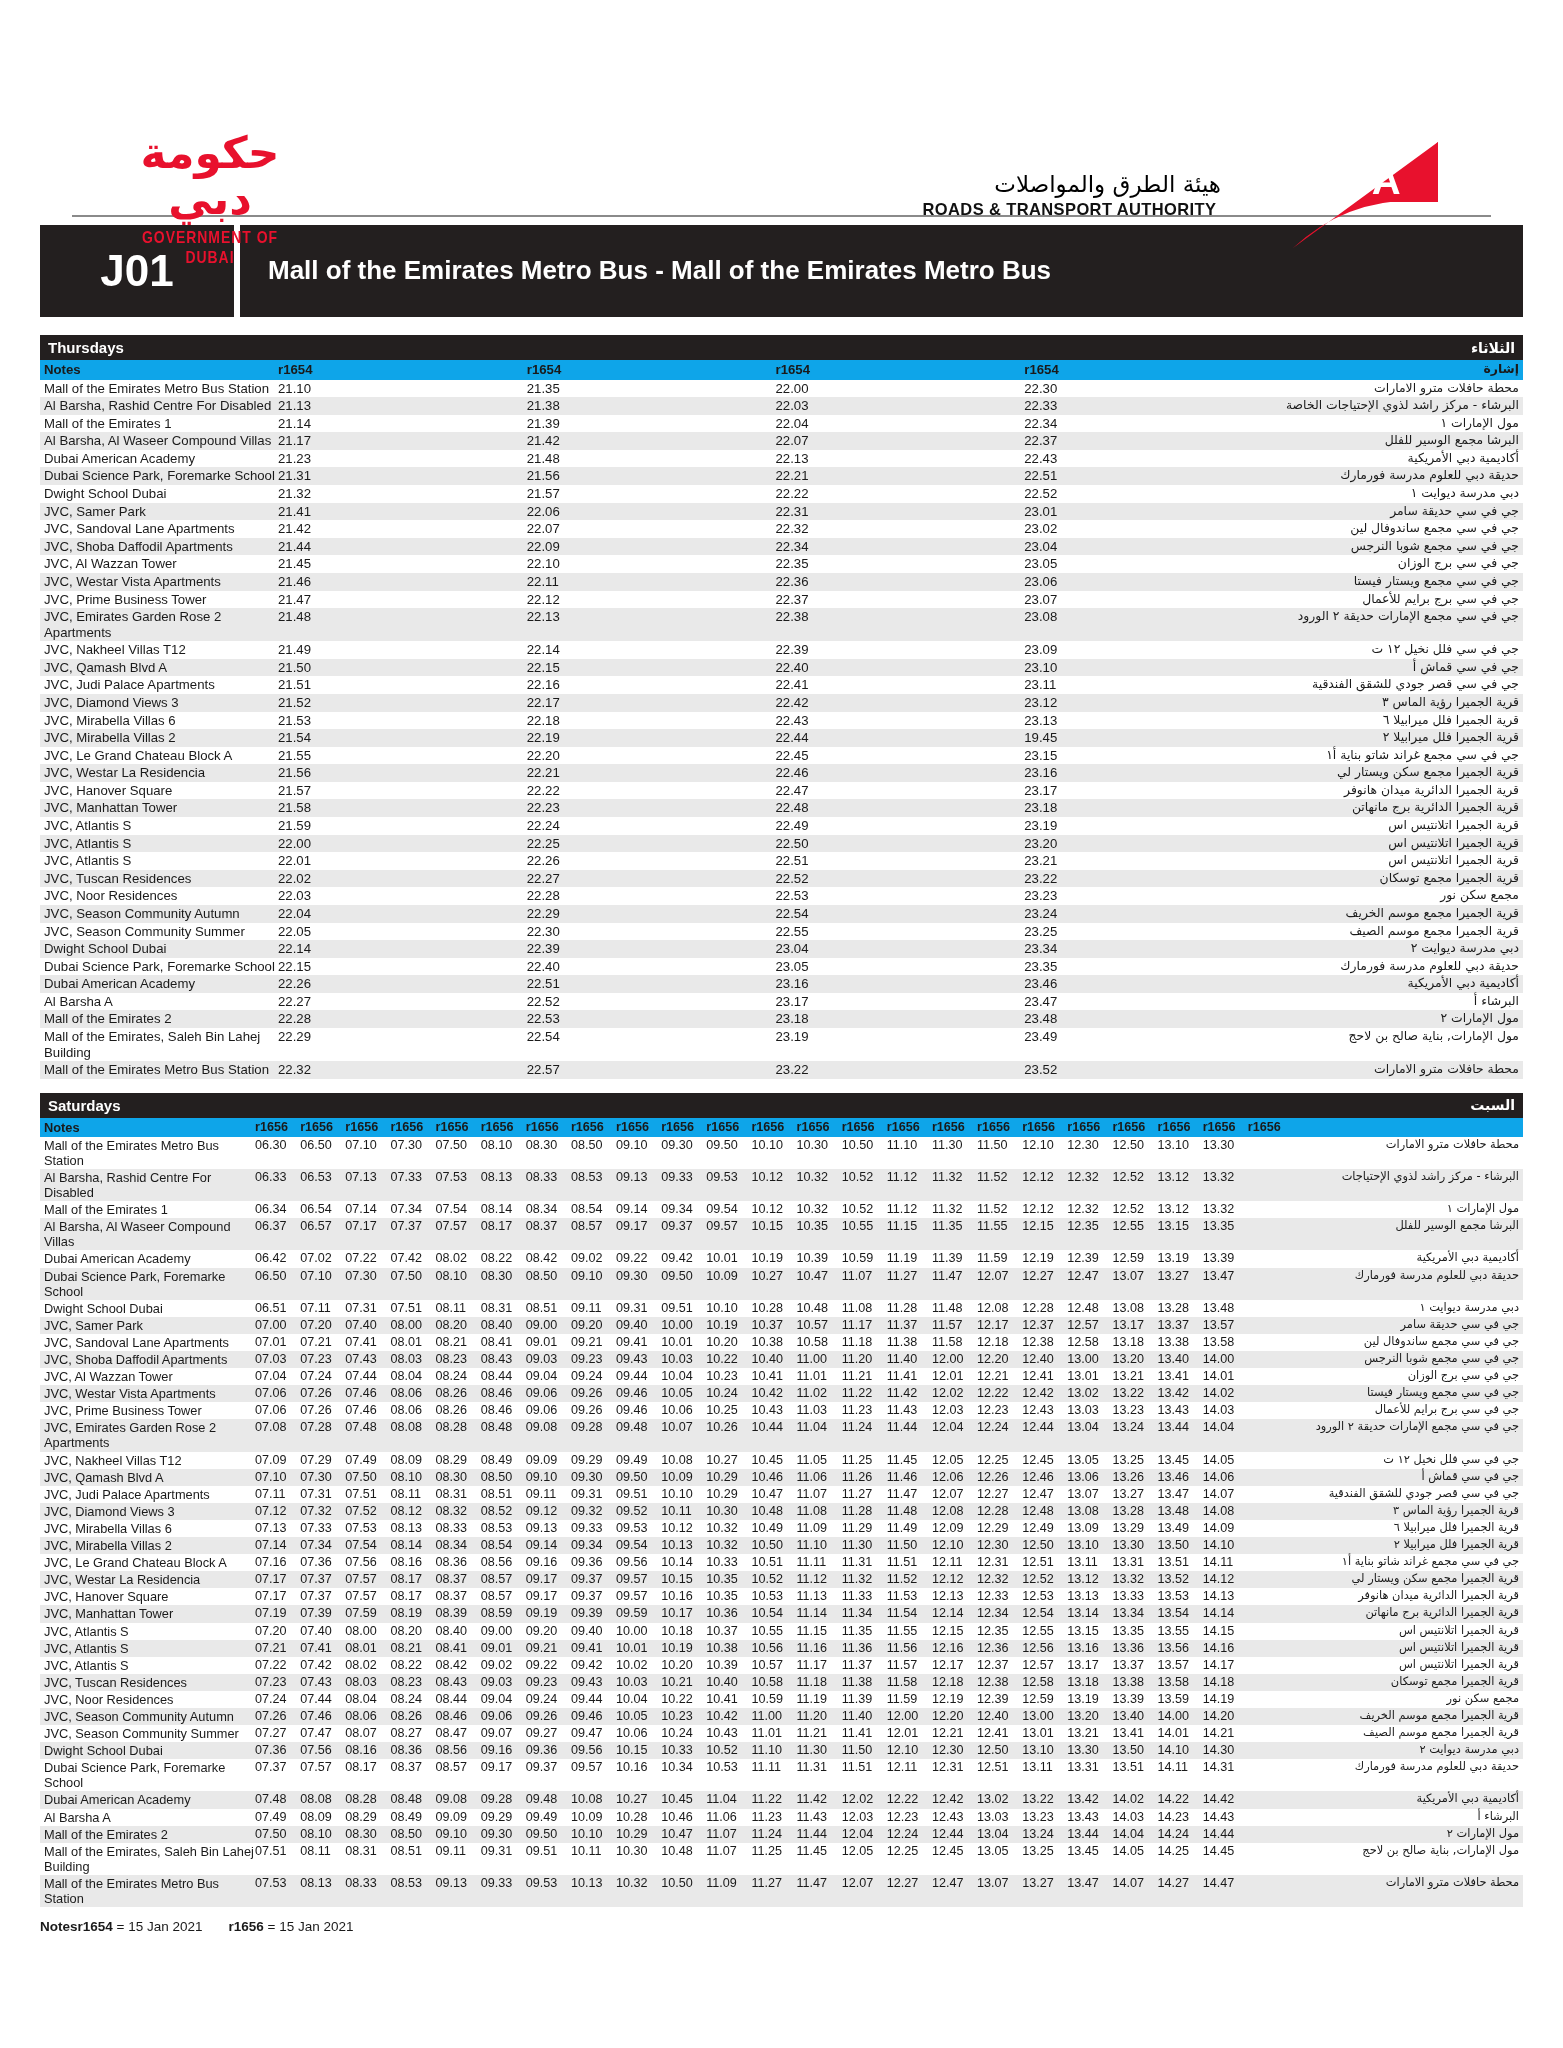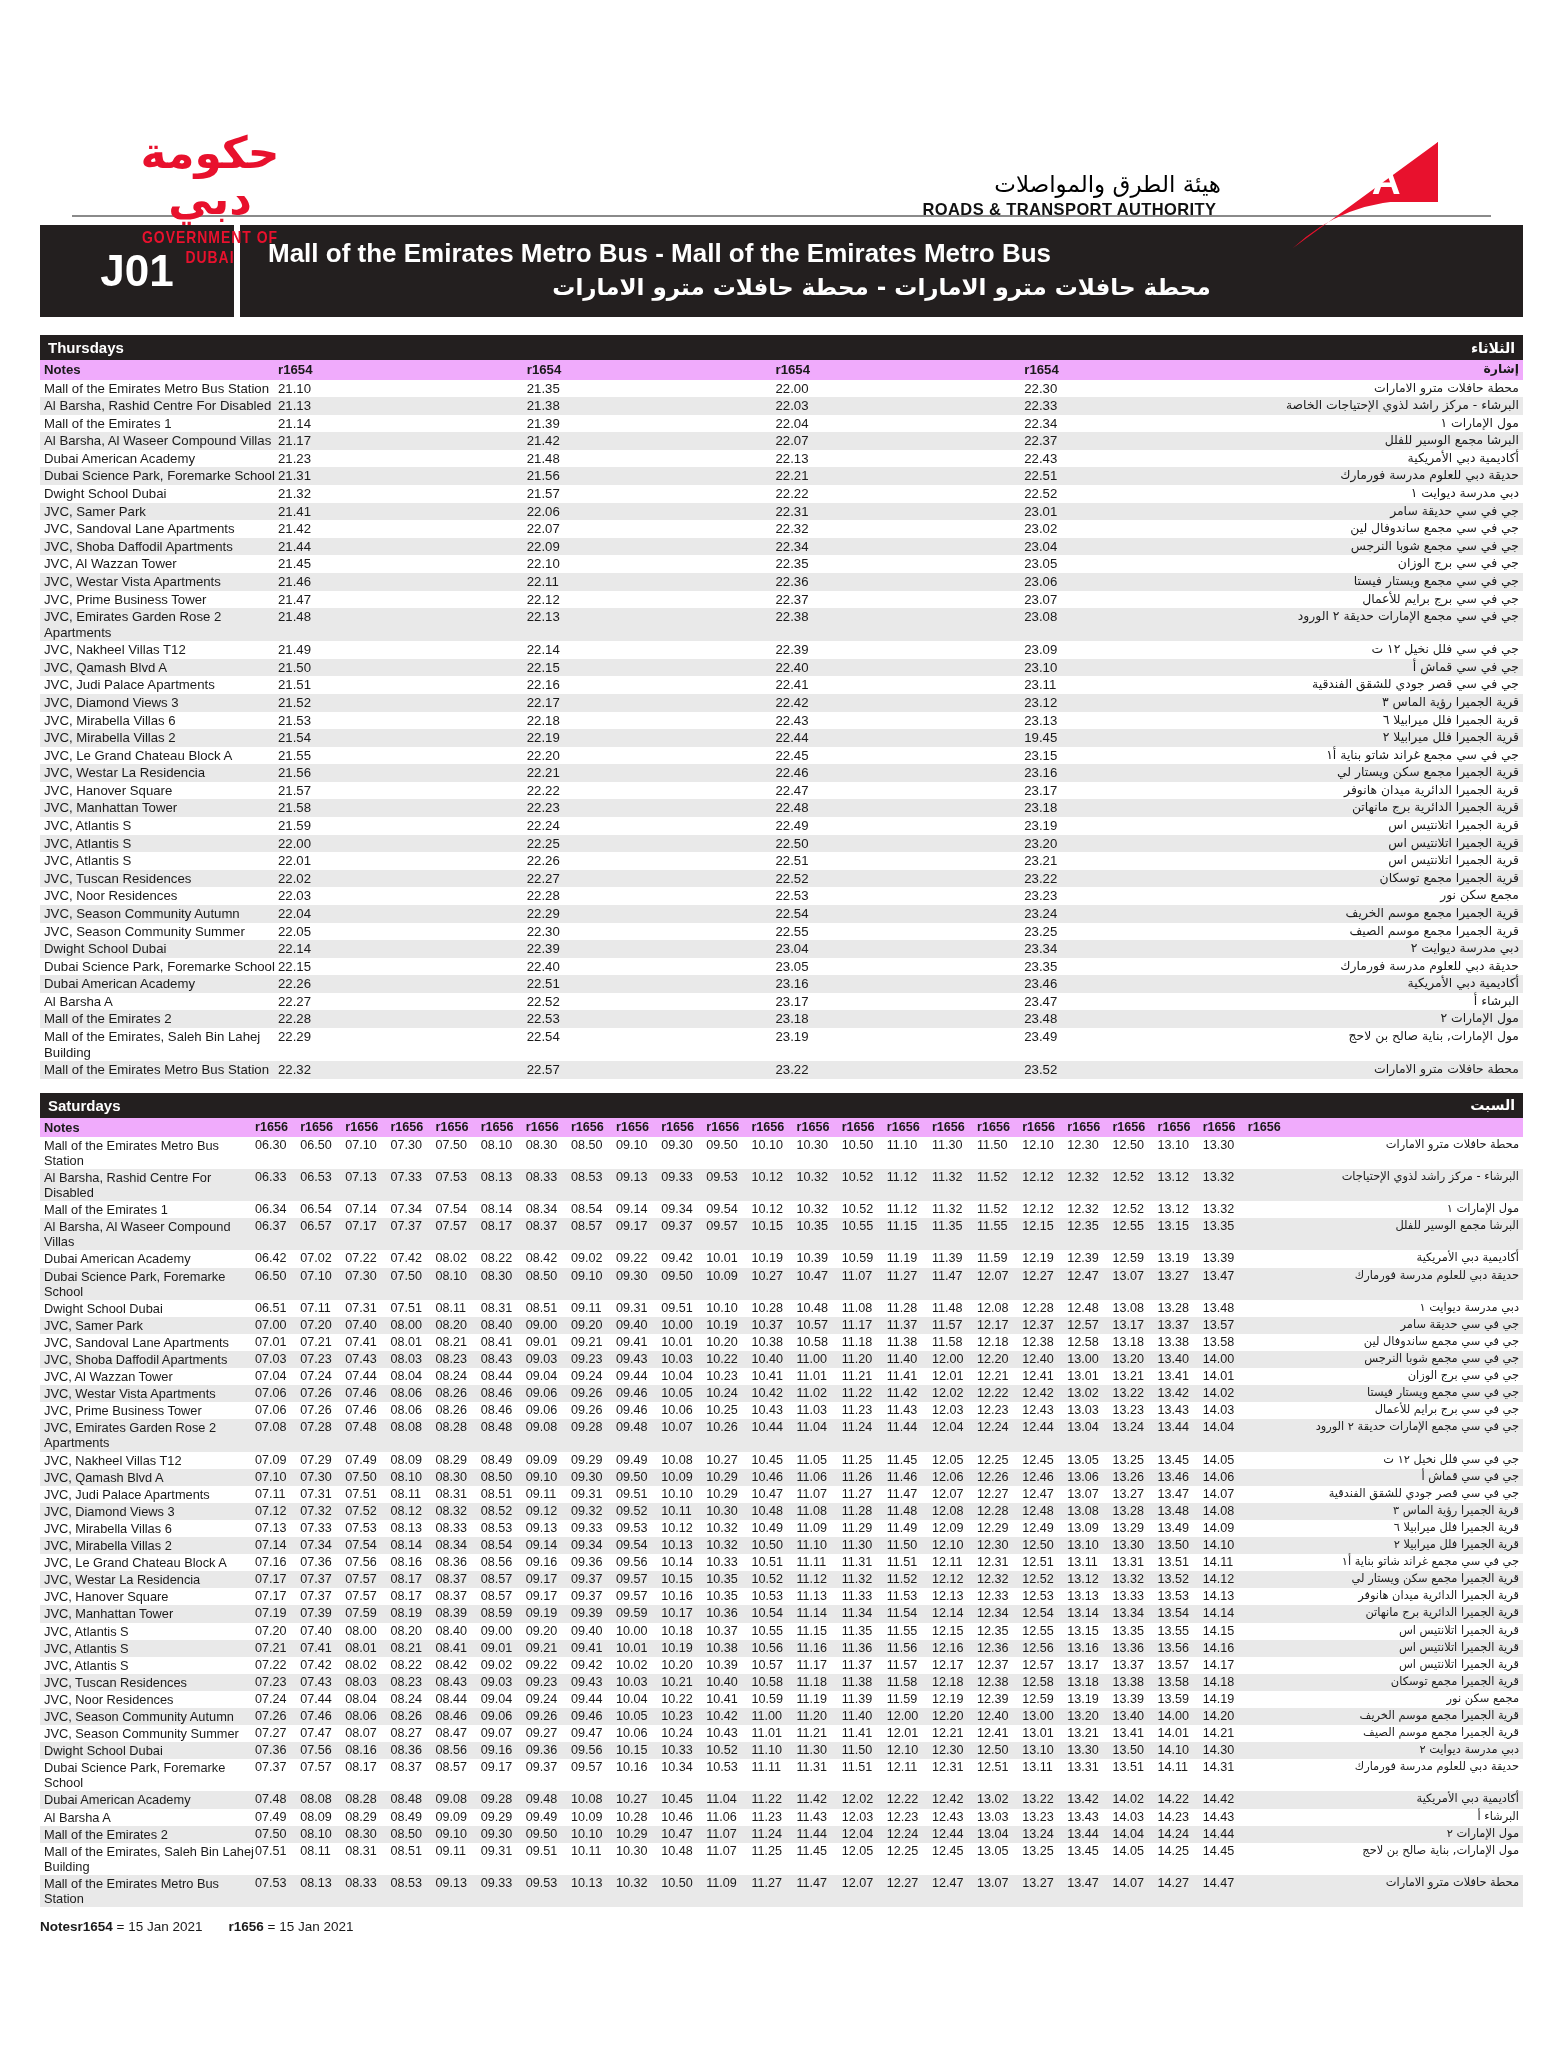--- a/index.html
+++ b/index.html
@@ -143,21 +143,21 @@
   }
   .c-time { text-align: left; white-space: nowrap; }
   .c-ar {
     text-align: right;
     direction: rtl;
     font-family: "DejaVu Sans", sans-serif;
     font-size: 12.4px;
     padding-right: 4px !important;
     line-height: 1.2;
   }
-  tr.notes-row { background: #f0abfc; font-weight: bold; }
+  tr.notes-row { background: #0ea5e9; font-weight: bold; }
   tr.notes-row td { padding: 2px 0; }
   tr.alt { background: #e9e9e9; border-radius: 7px; }
   tr.plain { background: #ffffff; }
 
   .sat .c-time { font-size: 12.6px; }
   .sat .c-stop { width: 215px; font-size: 12.8px; }
   .sat .c-ar { font-size: 11.4px; }
 
   
   .footer {
@@ -195,21 +195,20 @@
       </div>
     </div>
   </div>
 
   <div class="rule"></div>
 
   <div class="routebar">
     <div class="route-code">J01</div>
     <div class="route-title">
       <div class="route-en">Mall of the Emirates Metro Bus - Mall of the Emirates Metro Bus</div>
-      <div class="route-ar">محطة حافلات مترو الامارات - محطة حافلات مترو الامارات</div>
     </div>
   </div>
 
   <div class="tt" id="tables">
       <div>
         <div class="day-header">
           <span>Thursdays</span>
           <span class="ar">الثلاثاء</span>
         </div>
         <table class="grid">

